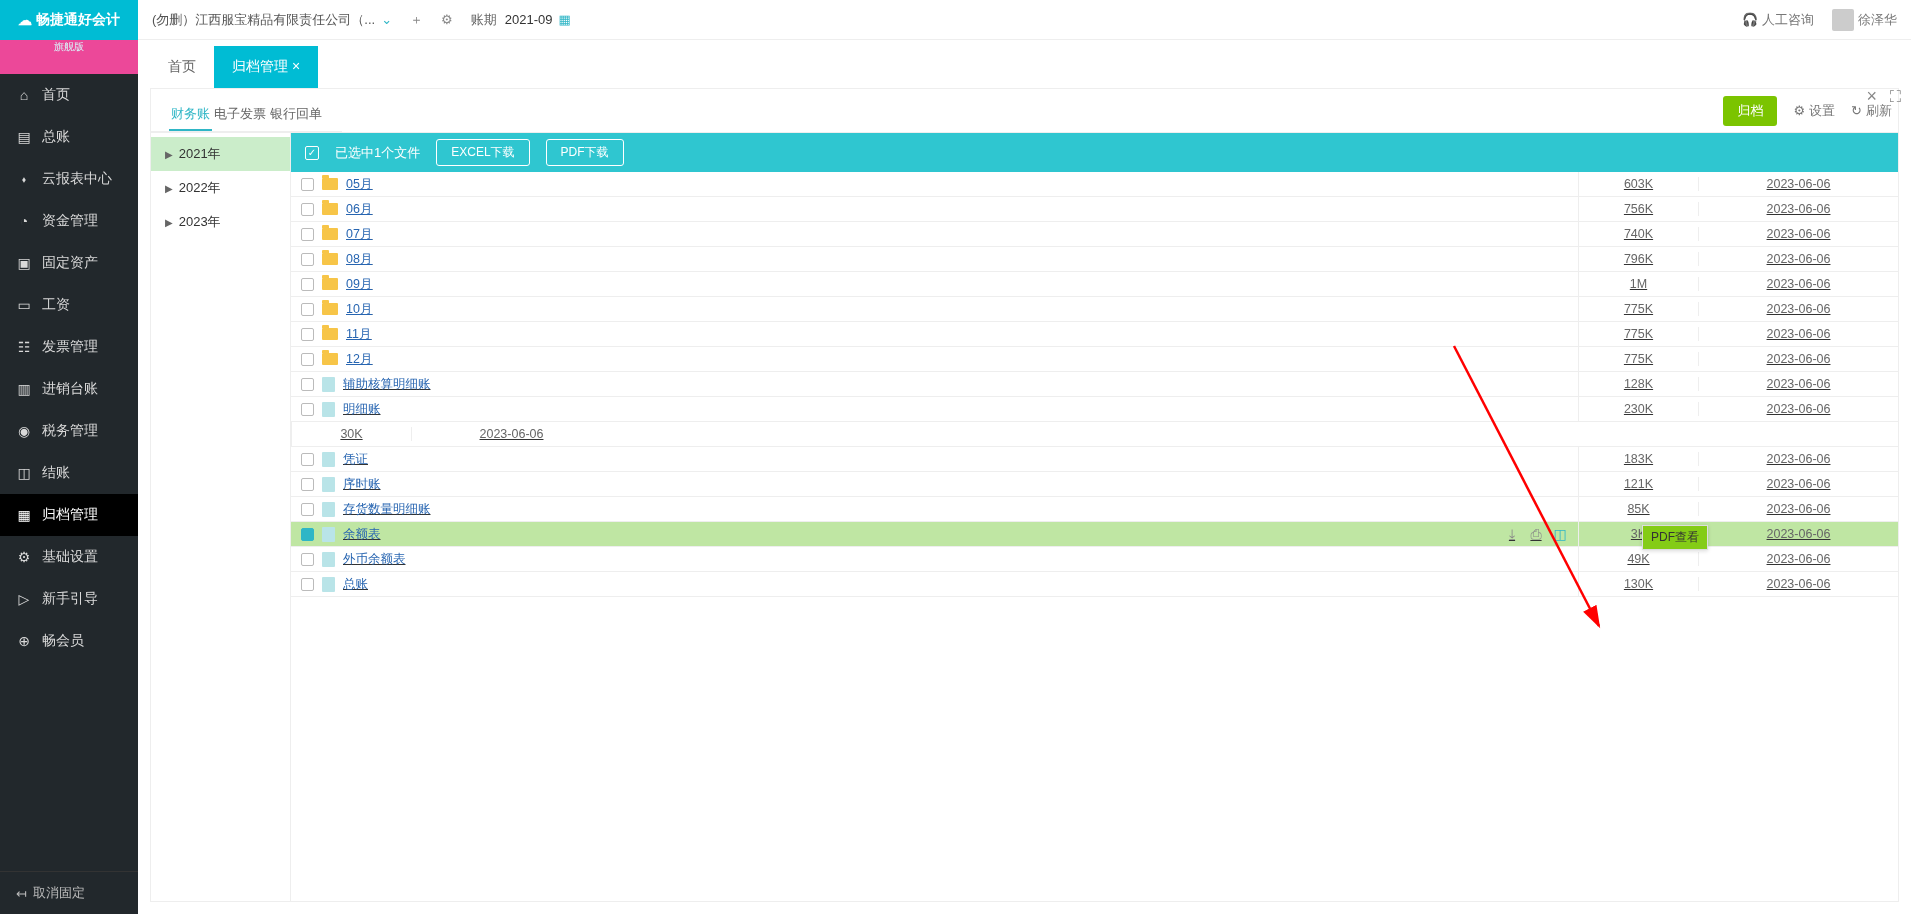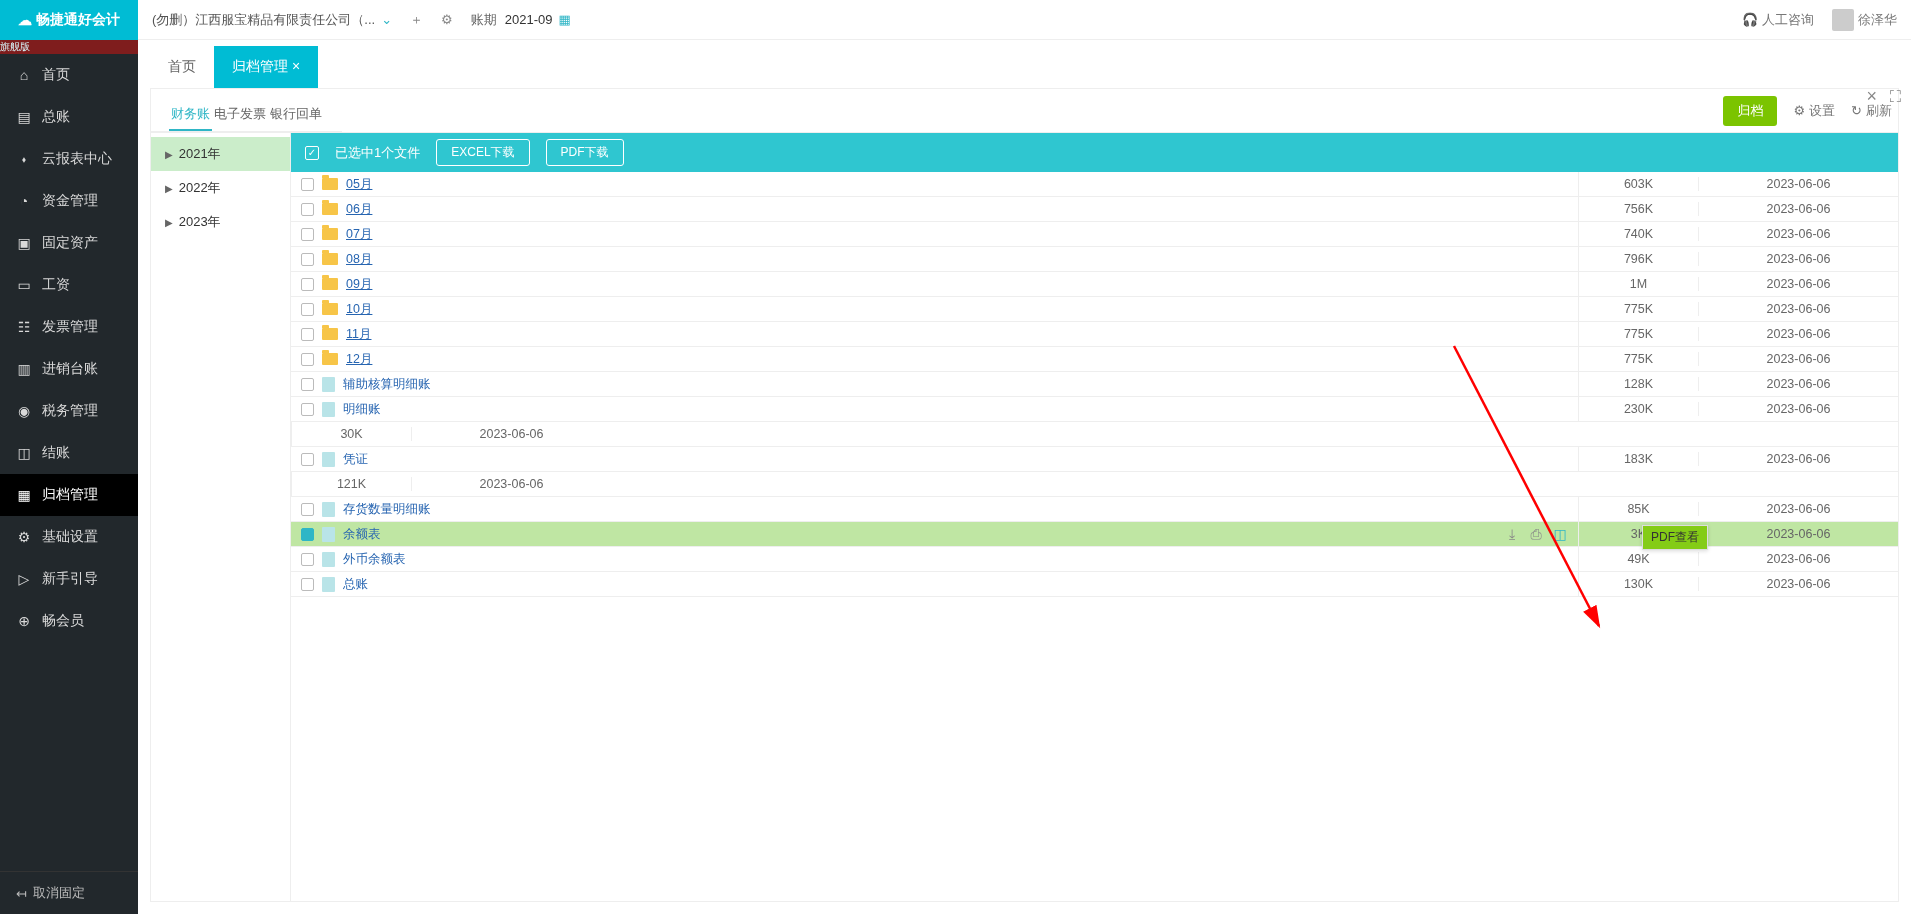--- a/index.html
+++ b/index.html
@@ -11,21 +11,21 @@
     .caret-down { color:#2fb6c6; margin-right:18px; }
     .header-top .plus, .header-top .gear { margin-right:18px; color:#888; cursor:pointer; }
     .header-top .period-label { margin-right:8px; color:#666; }
     .header-top .period-value { color:#333; margin-right:6px; }
     .header-top .cal { color:#2fb6c6; }
     .header-right { margin-left:auto; display:flex; align-items:center; gap:18px; color:#777; }
     .avatar { width:22px; height:22px; background:#ccc; border-radius:2px; margin-right:4px; display:inline-block; }
     
     .sidebar { width:138px; background:#22282c; color:#d9d9d9; display:flex; flex-direction:column; }
     .logo { height:40px; background:#00bcd4; color:#fff; display:flex; align-items:center; justify-content:center; font-size:14px; font-weight:bold; gap:4px; }
-    .logo-sub { font-size:10px; text-align:left; background:#7f1d1d; color:#d8f6fb; padding-bottom:0; }
+    .logo-sub { font-size:10px; text-align:center; background:#ec4899; color:#d8f6fb; padding-bottom:20px; }
     .nav-item { display:flex; align-items:center; gap:10px; padding:12px 16px; cursor:pointer; font-size:14px; }
     .nav-item.active { background:#000; color:#fff; }
     .nav-item .icon { width:16px; text-align:center; }
     .sidebar-bottom { margin-top:auto; padding:12px 16px; display:flex; align-items:center; gap:6px; color:#bbb; cursor:pointer; border-top:1px solid #333; }
     
     .content { flex:1; margin-top:40px; display:flex; flex-direction:column; height:calc(914px - 40px); position:relative; }
     .tabs-bar { height:48px; display:flex; align-items:flex-end; padding:0 12px; }
     .main-tab { padding:12px 18px; font-size:14px; cursor:pointer; color:#666; }
     .main-tab.active { background:#00bcd4; color:#fff; }
     .close-x, .expand { position:absolute; top:48px; right:10px; font-size:16px; color:#888; cursor:pointer; }
@@ -39,21 +39,21 @@
     .link-action { color:#777; cursor:pointer; display:flex; align-items:center; gap:4px; }
     .body-split { display:flex; flex:1; min-height:0; }
     .year-tree { width:140px; border-right:1px solid #eee; padding-top:4px; }
     .year-item { padding:8px 14px; cursor:pointer; display:flex; align-items:center; gap:6px; font-size:13px; }
     .year-item.active { background:#cbedca; }
     .year-item .tri { font-size:10px; color:#666; }
     .file-area { flex:1; display:flex; flex-direction:column; }
     .selection-bar { background:#2fc6d0; color:#fff; display:flex; align-items:center; gap:16px; padding:6px 14px; font-size:13px; }
     .selection-bar .chk { width:14px; height:14px; border:1px solid #fff; border-radius:2px; display:flex; align-items:center; justify-content:center; font-size:10px; }
     .dl-btn { border:1px solid #fff; background:transparent; color:#fff; padding:4px 14px; border-radius:3px; font-size:12px; cursor:pointer; }
-    .table { flex:1; }
+    .table { flex:1;text-decoration:underline; }
     .row { display:flex; align-items:center; border-bottom:1px solid #eee; height:25px; font-size:12.5px; }
     .row.selected { background:#bfe6a3; }
     .cell-main { flex:1; display:flex; align-items:center; gap:8px; padding-left:10px; }
     .cell-size { width:120px; text-align:center; color:#666; }
     .cell-date { width:200px; text-align:center; color:#666; border-left:1px solid #eee; }
     .cell-div { border-left:1px solid #eee; height:100%; display:flex; align-items:center; justify-content:center; }
     .chk-box { width:13px; height:13px; border:1px solid #bbb; border-radius:2px; background:#fff; cursor:pointer; }
     .chk-box.checked { background:#2fb6c6; border-color:#2fb6c6; }
     .folder-icon { width:16px; height:12px; background:#f7c548; border-radius:1px; display:inline-block; position:relative; }
     .folder-icon::before { content:""; position:absolute; top:-3px; left:0; width:7px; height:3px; background:#f7c548; border-radius:1px 1px 0 0; }
@@ -321,20 +321,26 @@
                 <div class="cell-main">
                   <span class="chk-box"></span>
                   <span class="file-icon"></span>
                   <span class="file-name">凭证</span>
                   <span style="flex:1"></span>
                 </div>
                 <div class="cell-size cell-div">183K</div>
                 <div class="cell-date">2023-06-06</div>
               </div>
               <div class="row">
+                <div class="cell-main">
+                  <span class="chk-box"></span>
+                  <span class="file-icon"></span>
+                  <span class="file-name">序时账</span>
+                  <span style="flex:1"></span>
+                </div>
                 <div class="cell-size cell-div">121K</div>
                 <div class="cell-date">2023-06-06</div>
               </div>
               <div class="row">
                 <div class="cell-main">
                   <span class="chk-box"></span>
                   <span class="file-icon"></span>
                   <span class="file-name">存货数量明细账</span>
                   <span style="flex:1"></span>
                 </div>

